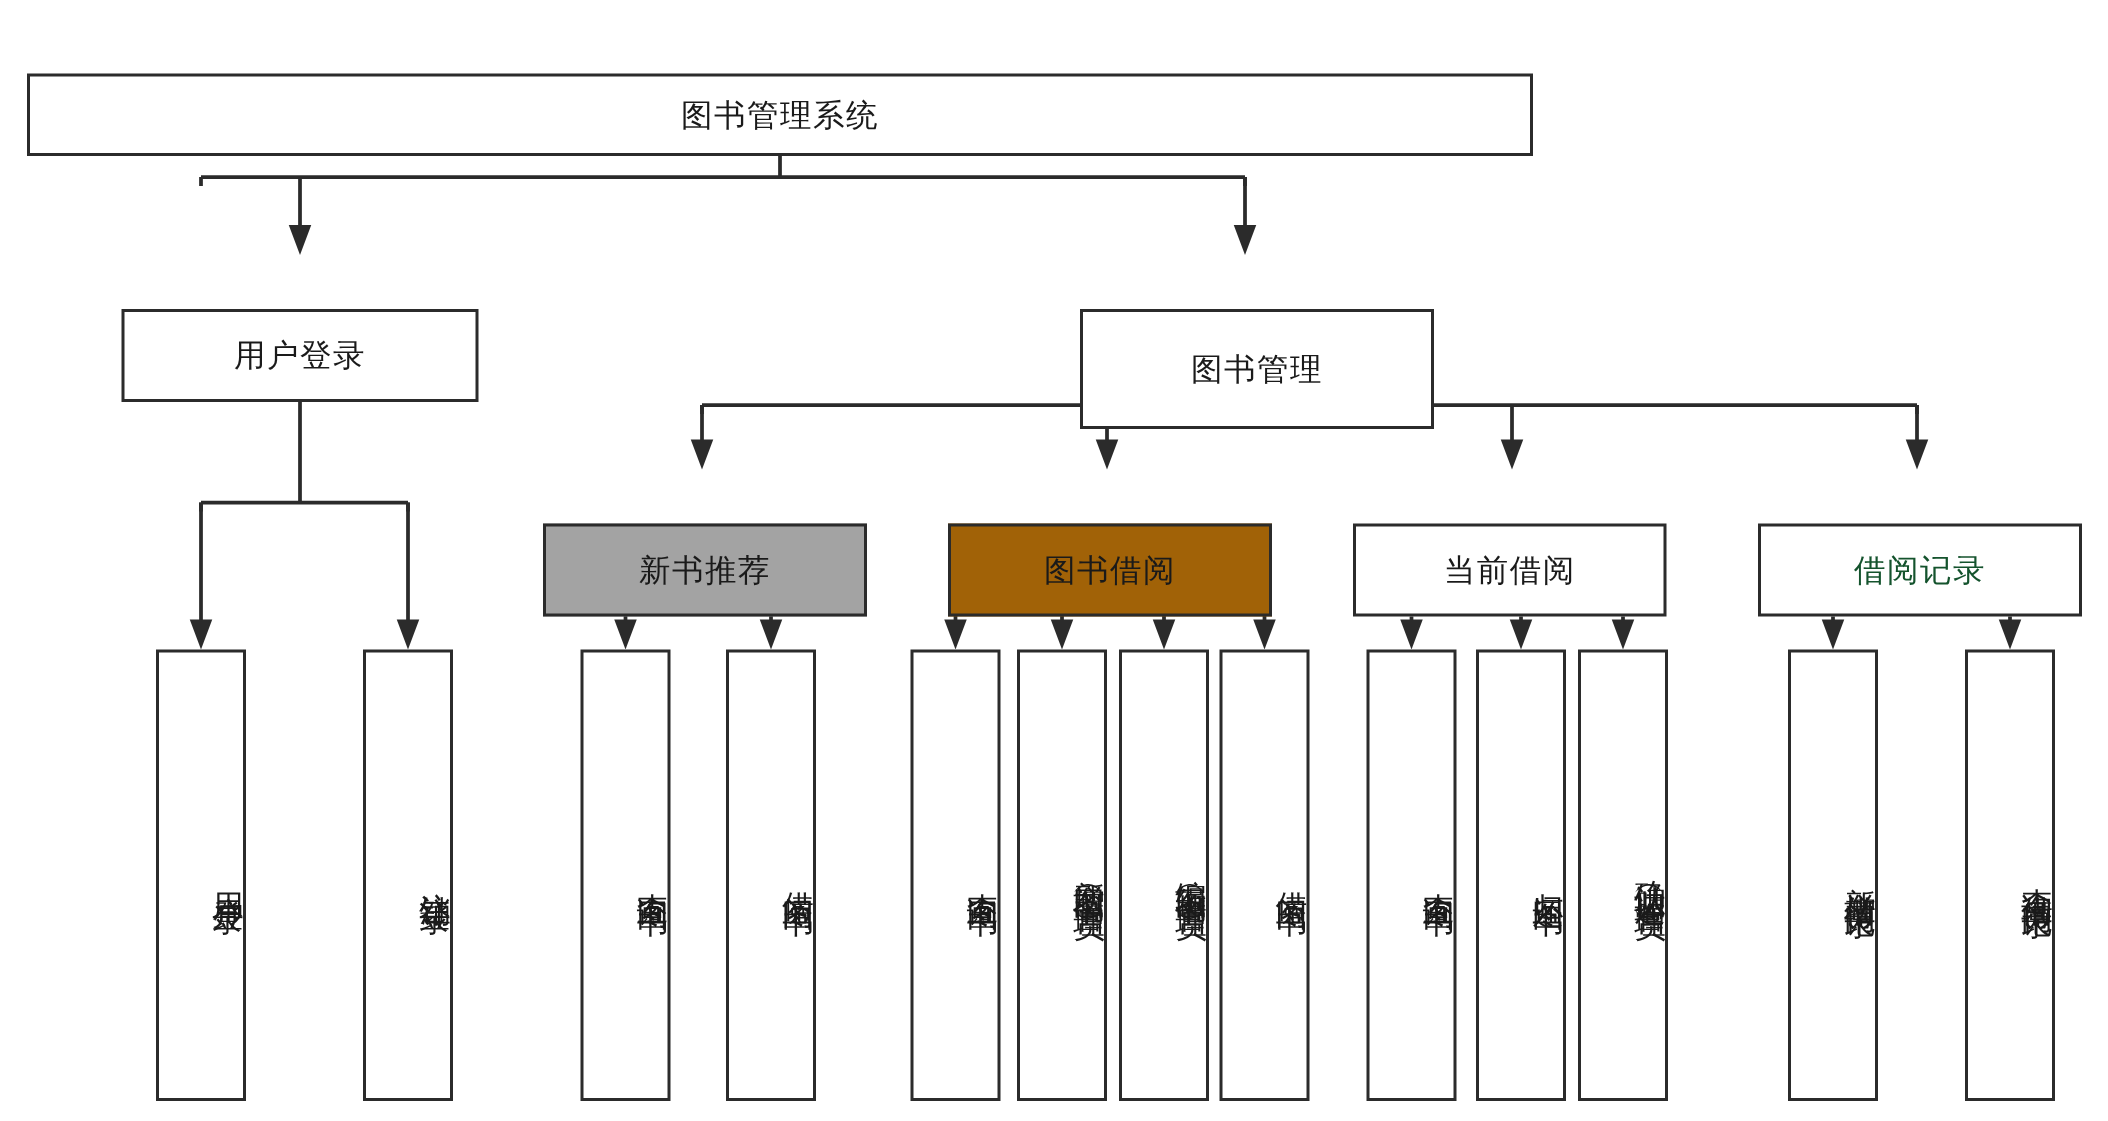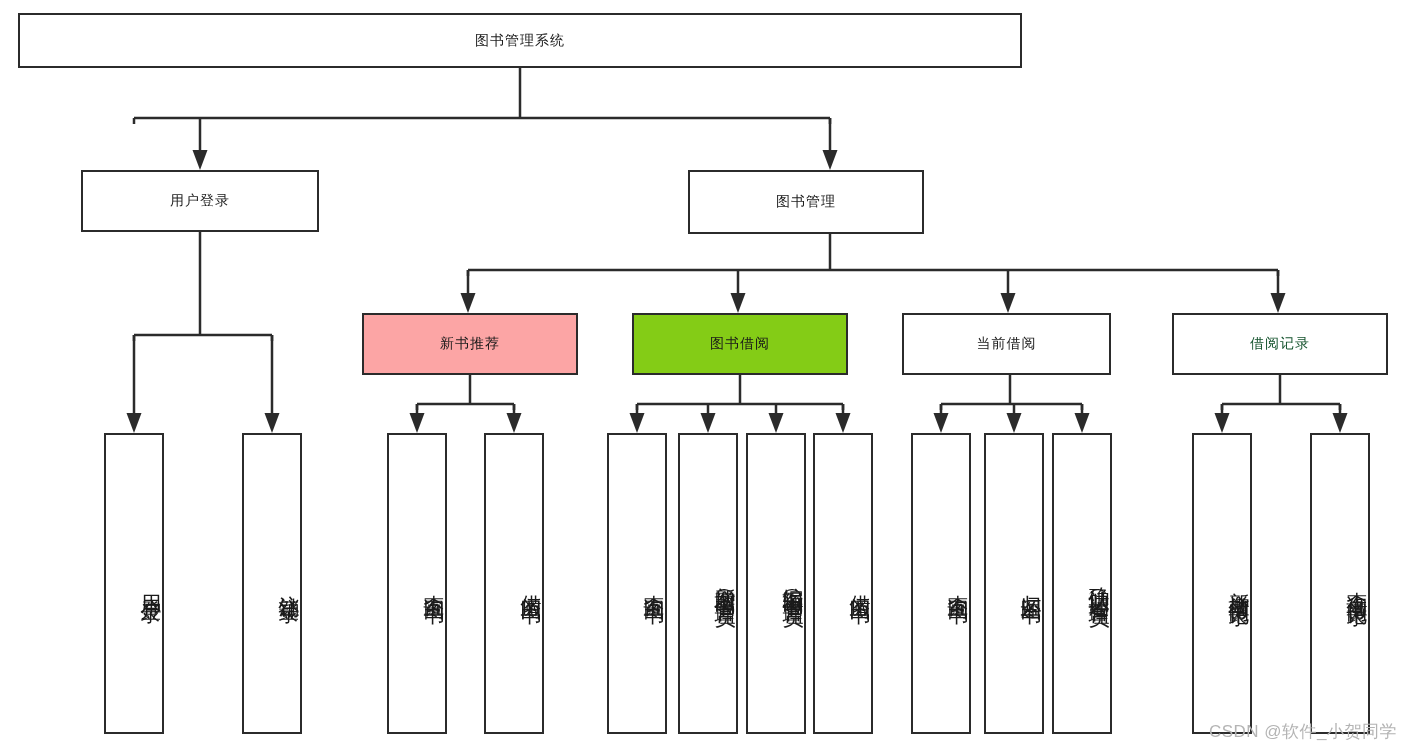--- a/index.html
+++ b/index.html
@@ -30,22 +30,23 @@
     position: absolute;
     box-sizing: border-box;
     background: #ffffff;
     border: 2px solid #2b2b2b;
     display: flex;
     align-items: center;
     justify-content: center;
     color: #1a1a1a;
   }
   .node.horizontal {
-    font-size: 14px;
+    font-size: 21px;
     letter-spacing: 1px;
+    margin-top: 36px;
   }
   .node.vertical {
     writing-mode: vertical-rl;
     text-orientation: upright;
     font-size: 21px;
     letter-spacing: 3px;
     line-height: 1;
     padding-top: 6px;
     padding-bottom: 6px;
     align-items: flex-start;
@@ -143,27 +144,27 @@
       <polygon points="1332.5,413 1347.5,413 1340,433" fill="#2b2b2b"></polygon>
     </svg>
 
   <div id="nodes-layer">
       <div class="node horizontal" style="left: 18px; top: 13px; width: 1004px; height: 55px; border-color: rgb(43, 43, 43); background: rgb(255, 255, 255); color: rgb(26, 26, 26);">
         <span class="node-label">图书管理系统</span>
       </div>
       <div class="node horizontal" style="left: 81px; top: 170px; width: 238px; height: 62px; border-color: rgb(43, 43, 43); background: rgb(255, 255, 255); color: rgb(26, 26, 26);">
         <span class="node-label">用户登录</span>
       </div>
-      <div class="node horizontal" style="left: 688px; top: 170px; width: 236px; height: 64px; border-color: rgb(43, 43, 43); background: rgb(255, 255, 255); color: rgb(26, 26, 26);">
+      <div class="node horizontal" style="left: 720px; top: 170px; width: 236px; height: 80px; border-color: rgb(43, 43, 43); background: rgb(255, 255, 255); color: rgb(26, 26, 26);">
         <span class="node-label">图书管理</span>
       </div>
-      <div class="node horizontal" style="left: 362px; top: 313px; width: 216px; height: 62px; border-color: rgb(43, 43, 43); background: #fca5a5; color: rgb(26, 26, 26);">
+      <div class="node horizontal" style="left: 362px; top: 313px; width: 216px; height: 62px; border-color: rgb(43, 43, 43); background: #a3a3a3; color: rgb(26, 26, 26);">
         <span class="node-label">新书推荐</span>
       </div>
-      <div class="node horizontal" style="left: 632px; top: 313px; width: 216px; height: 62px; border-color: rgb(43, 43, 43); background: #84cc16; color: rgb(26, 26, 26);">
+      <div class="node horizontal" style="left: 632px; top: 313px; width: 216px; height: 62px; border-color: rgb(43, 43, 43); background: #a16207; color: rgb(26, 26, 26);">
         <span class="node-label">图书借阅</span>
       </div>
       <div class="node horizontal" style="left: 902px; top: 313px; width: 209px; height: 62px; border-color: rgb(43, 43, 43); background: rgb(255, 255, 255); color: rgb(26, 26, 26);">
         <span class="node-label">当前借阅</span>
       </div>
       <div class="node horizontal" style="left: 1172px; top: 313px; width: 216px; height: 62px; border-color: rgb(43, 43, 43); background: rgb(255, 255, 255); color: #14532d;">
         <span class="node-label">借阅记录</span>
       </div>
       <div class="node vertical" style="left: 104px; top: 433px; width: 60px; height: 301px; border-color: rgb(43, 43, 43); background: rgb(255, 255, 255); color: rgb(26, 26, 26);">
         <span class="node-label">用户登录</span>
@@ -199,15 +200,14 @@
         <span class="node-label">确认归还（管理员）</span>
       </div>
       <div class="node vertical" style="left: 1192px; top: 433px; width: 60px; height: 301px; border-color: rgb(43, 43, 43); background: rgb(255, 255, 255); color: rgb(26, 26, 26);">
         <span class="node-label">新增借阅记录</span>
       </div>
       <div class="node vertical" style="left: 1310px; top: 433px; width: 60px; height: 301px; border-color: rgb(43, 43, 43); background: rgb(255, 255, 255); color: rgb(26, 26, 26);">
         <span class="node-label">查询借阅记录</span>
       </div>
     </div>
 
-  <div id="watermark">CSDN @软件_小贺同学</div>
 
 </div>
 
 </body></html>

